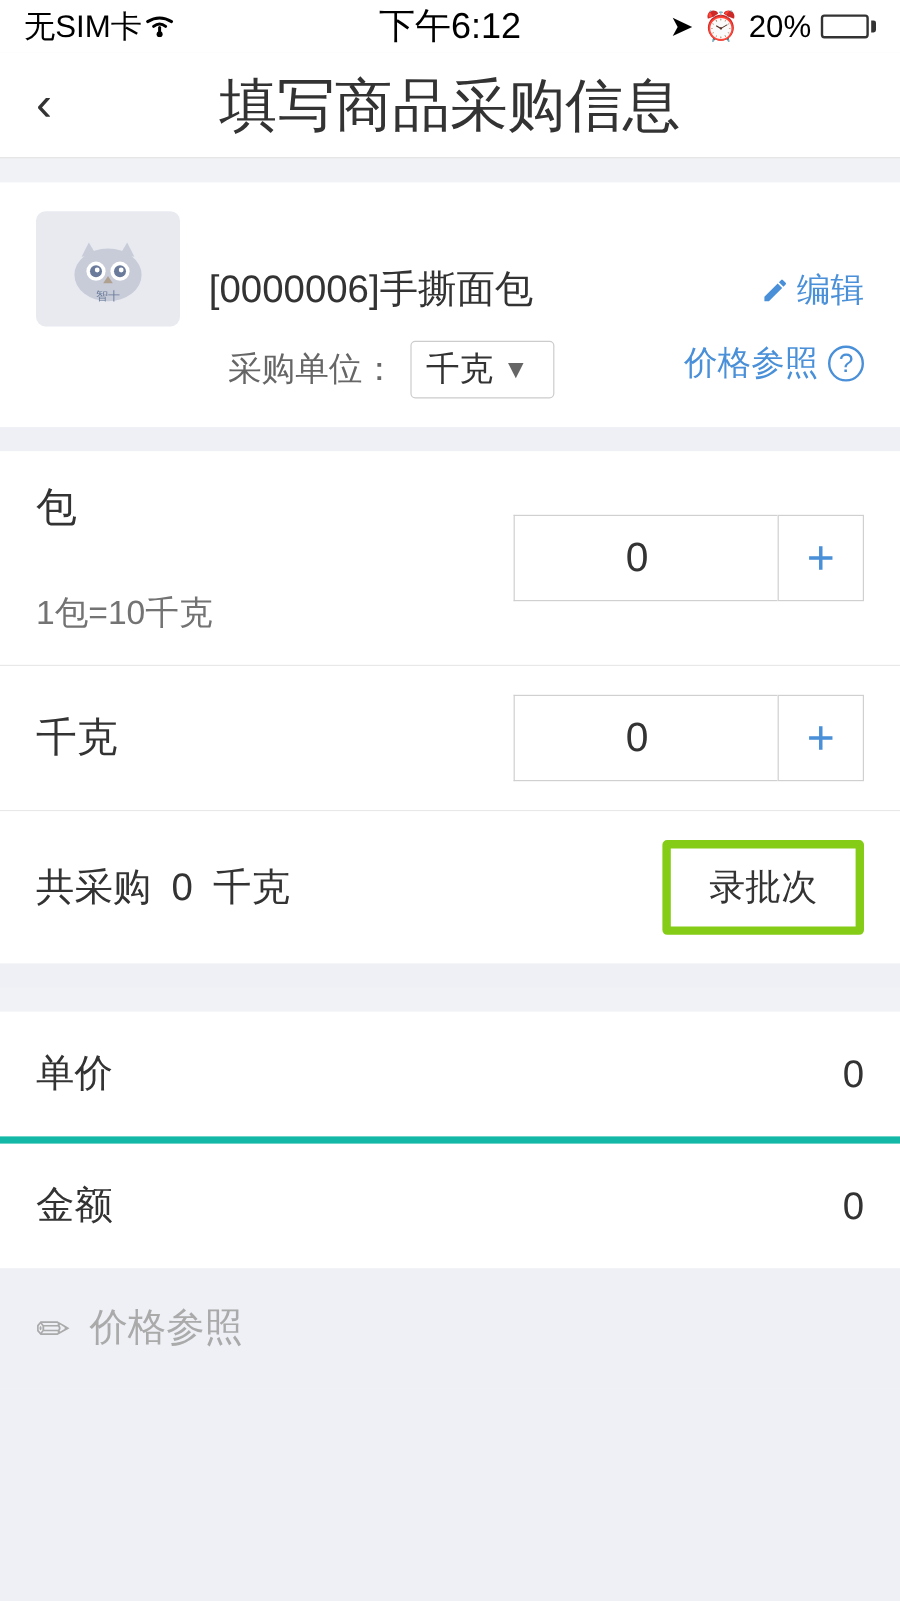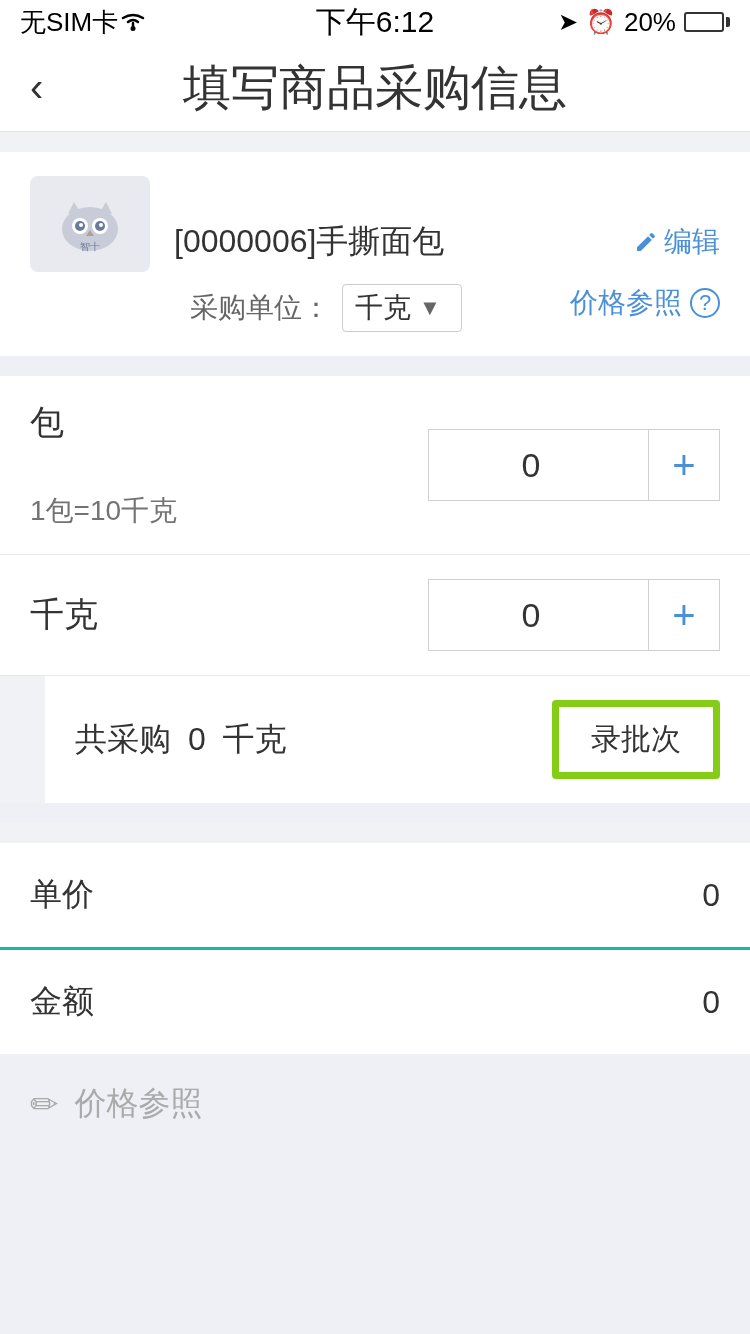--- a/index.html
+++ b/index.html
@@ -254,21 +254,20 @@
       cursor: pointer;
     }
 
     
     .summary-row {
       background: #fff;
       display: flex;
       align-items: center;
       justify-content: space-between;
       padding: 24px 30px;
-      margin-left: 45px;
     }
     .summary-text {
       font-size: 32px;
       color: #333;
     }
     .record-btn {
       border: 7px solid #84cc16;
       background: #fff;
       padding: 12px 32px;
       font-size: 30px;
@@ -280,21 +279,21 @@
     
     .price-section {
       background: #fff;
       margin-top: 20px;
     }
     .price-row {
       display: flex;
       align-items: center;
       justify-content: space-between;
       padding: 30px 30px;
-      border-bottom: 3px solid #14b8a6;
+      border-bottom: 6px solid #14b8a6;
     }
     .price-row:last-child {
       border-bottom: none;
     }
     .price-row-label {
       font-size: 32px;
       color: #333;
     }
     .price-row-value {
       font-size: 32px;

